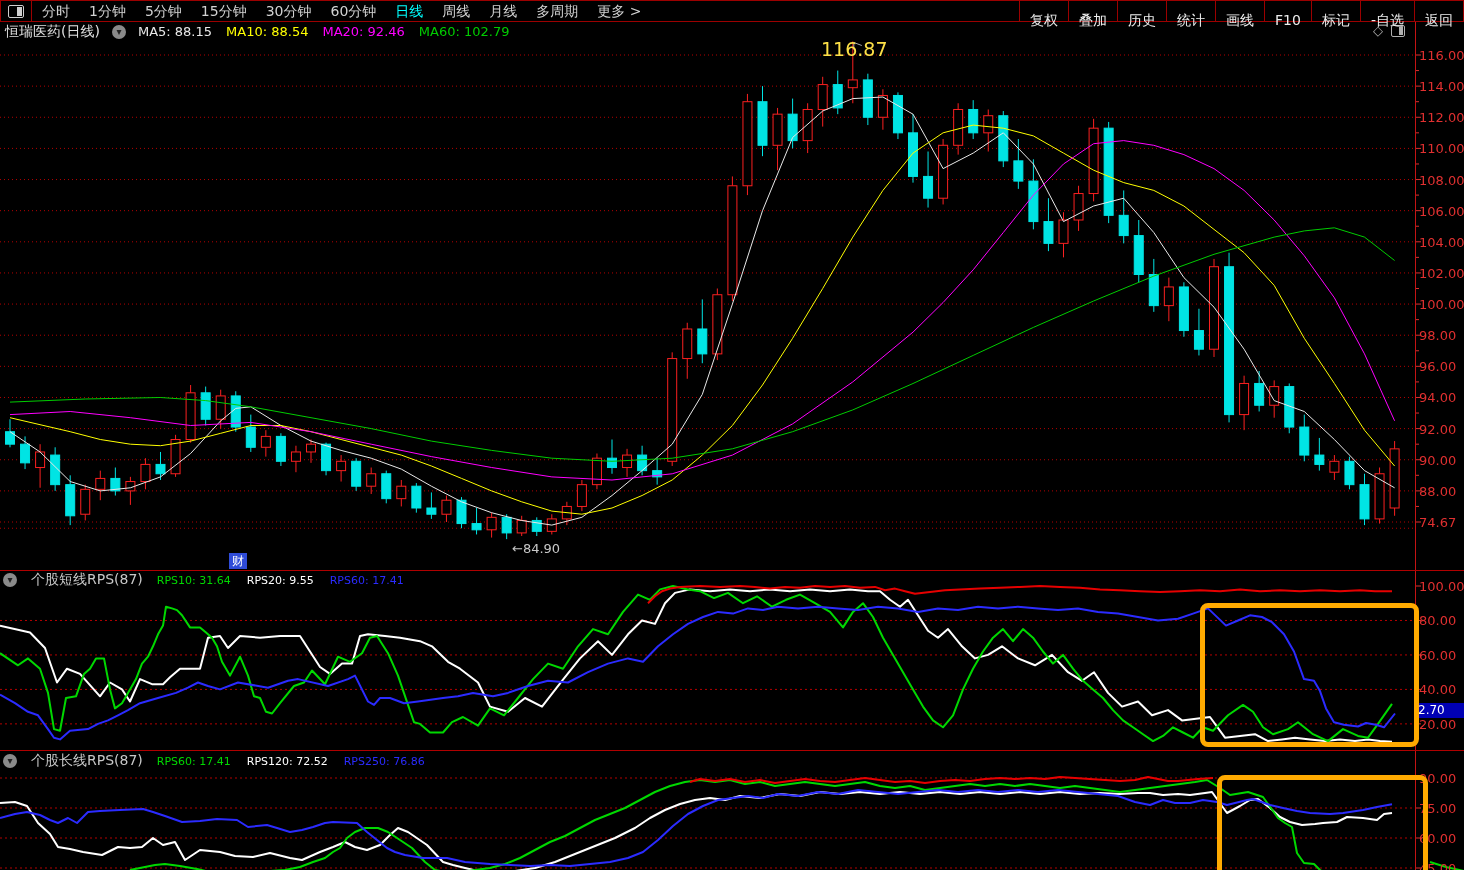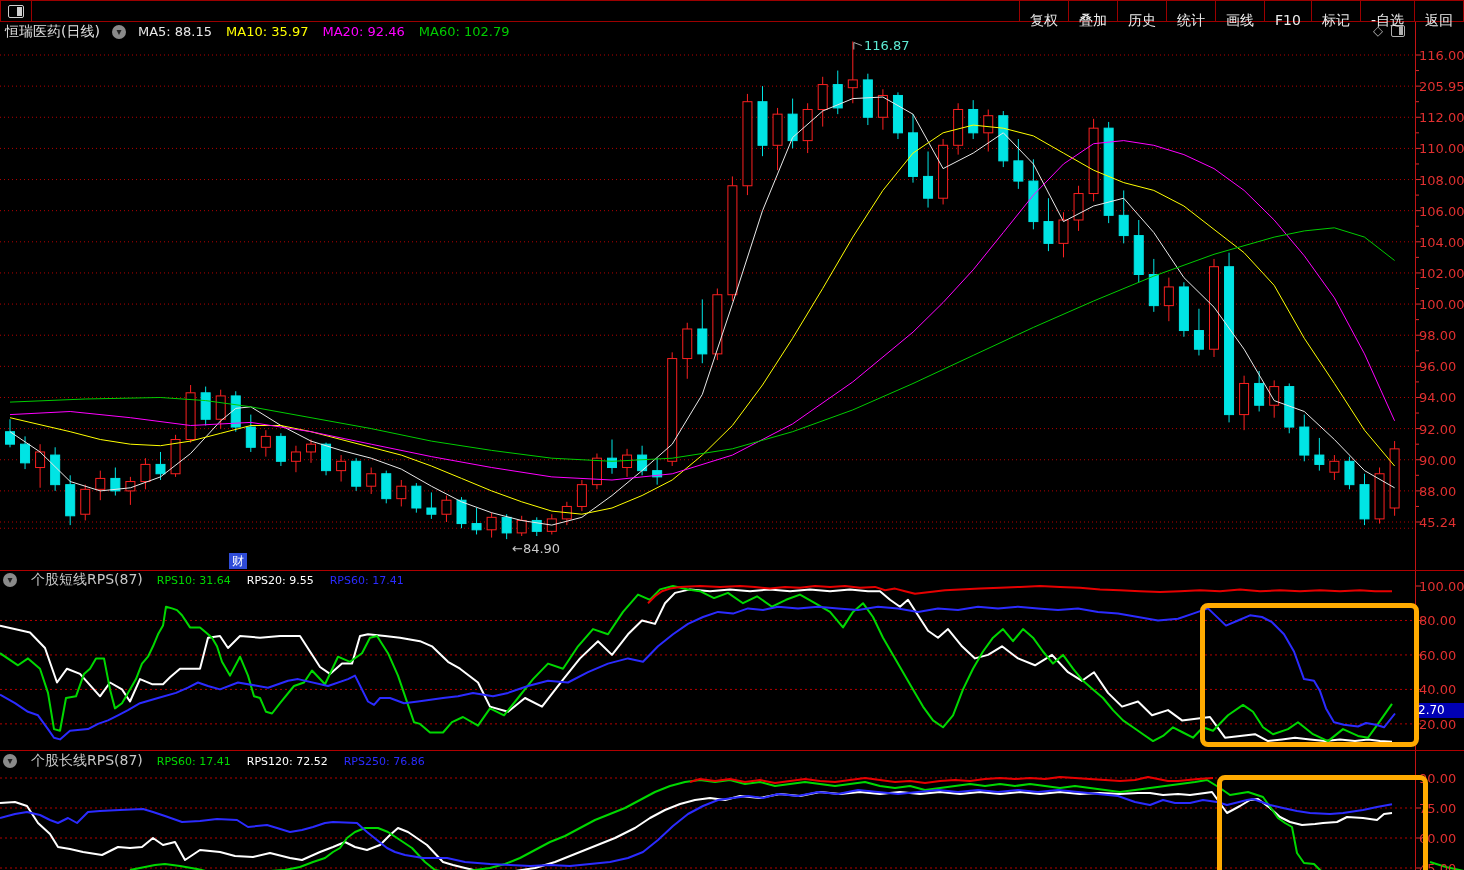--- a/index.html
+++ b/index.html
@@ -30,53 +30,66 @@
   .vaxis{position:absolute;left:1415px;top:22px;width:1px;height:848px;background:#c41414;z-index:2;}
   .sep{position:absolute;left:0;width:1464px;height:1px;background:#b00000;z-index:2;}
   .ylab{position:absolute;left:1419px;width:45px;font-size:13px;color:#e03030;
         transform:translateY(-50%);z-index:3;white-space:nowrap;}
   .panel-header{position:absolute;left:3px;display:flex;gap:14px;align-items:center;z-index:6;height:16px;}
   .ph-title{font-size:14px;color:#c8c8c8;white-space:nowrap;}
   .ph-item{font-size:11px;white-space:nowrap;}
   .hl-box{position:absolute;border:5px solid #ffaa00;border-radius:8px;z-index:5;background:transparent;}
   #rps-badge{position:absolute;left:1414px;top:703px;width:50px;height:15px;background:#0000b4;
              color:#fff;font-size:12px;line-height:15px;padding-left:4px;z-index:4;}
-  #peak-label{position:absolute;left:864px;top:39px;font-size:13px;color:#5eead4;z-index:3;}
+  #peak-label{position:absolute;left:821px;top:39px;font-size:19px;color:#fde047;z-index:3;}
   #low-label{position:absolute;left:512px;top:541px;font-size:13px;color:#c8c8c8;z-index:3;}
   #cai-marker{position:absolute;left:229px;top:553px;width:18px;height:16px;background:#2f4cd8;
               color:#fff;font-size:12px;text-align:center;line-height:16px;z-index:3;}
 </style>
 </head>
 <body>
 
 <div id="root">
 
   <div id="topbar">
     <div id="tb-icon-cell">
       <span class="win-icon"></span>
     </div>
+    <div id="tb-left">
+        <span class="mi">分时</span>
+        <span class="mi">1分钟</span>
+        <span class="mi">5分钟</span>
+        <span class="mi">15分钟</span>
+        <span class="mi">30分钟</span>
+        <span class="mi">60分钟</span>
+        <span class="mi active">日线</span>
+        <span class="mi">周线</span>
+        <span class="mi">月线</span>
+        <span class="mi">多周期</span>
+        <span class="mi">更多 &gt;</span>
+      </div>
     <div id="tb-right">
         <span class="tb-cell">复权</span>
         <span class="tb-cell">叠加</span>
         <span class="tb-cell">历史</span>
         <span class="tb-cell">统计</span>
         <span class="tb-cell">画线</span>
         <span class="tb-cell">F10</span>
         <span class="tb-cell">标记</span>
         <span class="tb-cell">-自选</span>
         <span class="tb-cell">返回</span>
       </div>
   </div>
 
   <div id="chart-header">
     <span id="chart-title">恒瑞医药(日线)</span>
     <span class="circ-icon">▾</span>
     <span id="ma-items" style="display:flex;gap:14px;">
         <span class="ma-item" style="color: rgb(232, 232, 232);">MA5: 88.15</span>
-        <span class="ma-item" style="color: rgb(255, 255, 0);">MA10: 35.97</span>
+        <span class="ma-item" style="color: rgb(255, 255, 0);">MA10: 88.54</span>
         <span class="ma-item" style="color: rgb(255, 0, 255);">MA20: 92.46</span>
         <span class="ma-item" style="color: rgb(0, 204, 0);">MA60: 102.79</span>
       </span>
   </div>
   <div id="corner-icons">
     <span class="diamond">◇</span>
     <span class="panel-ico"></span>
   </div>
 
   <div class="vaxis"></div>
@@ -346,35 +359,35 @@
       <rect x="1375.05" y="451.7523000000001" width="9" height="45.14429999999993" fill="#000000" stroke="#fa2020"></rect>
       <line x1="1394.6000000000001" y1="419.06159999999994" x2="1394.6000000000001" y2="493.78319999999985" stroke="#fa2020" stroke-width="1"></line>
       <rect x="1390.1000000000001" y="426.84509999999995" width="9" height="59.15459999999996" fill="#000000" stroke="#fa2020"></rect>
       <polyline points="10.0,409.7 40.1,430.0 70.2,459.5 100.3,468.9 130.4,465.8 160.5,454.9 190.6,431.5 220.7,398.8 235.8,386.4 250.8,384.8 280.9,403.5 311.0,419.1 341.1,428.4 371.2,436.2 401.3,447.1 431.4,464.2 461.5,479.8 491.6,490.7 521.7,498.5 551.8,503.1 581.9,495.3 612.0,473.5 642.1,448.6 672.2,422.2 702.3,372.4 732.4,282.1 762.5,188.7 792.6,115.5 822.7,89.0 852.8,76.6 882.9,75.0 913.0,92.2 943.1,146.6 973.2,131.1 1003.3,110.8 1033.4,142.0 1063.5,199.6 1093.6,184.0 1123.7,176.2 1153.8,210.5 1183.9,255.6 1214.0,285.2 1244.1,327.2 1274.2,378.6 1304.3,389.5 1334.4,417.5 1364.5,448.6 1394.6,465.8" fill="none" stroke="#e8e8e8" stroke-width="1" stroke-linejoin="round"></polyline>
       <polyline points="10.0,395.7 70.2,409.7 100.3,417.5 130.4,422.2 160.5,423.7 190.6,419.1 220.7,411.3 250.8,403.5 280.9,403.5 311.0,409.7 341.1,417.5 371.2,425.3 401.3,433.1 431.4,444.0 461.5,456.4 491.6,468.9 521.7,479.8 551.8,489.1 581.9,492.2 612.0,486.0 642.1,473.5 672.2,458.0 702.3,433.1 732.4,403.5 762.5,363.0 792.6,316.3 822.7,266.5 852.8,215.1 882.9,168.4 913.0,131.1 943.1,110.8 973.2,103.1 1003.3,106.2 1033.4,113.9 1063.5,131.1 1093.6,148.2 1123.7,160.6 1153.8,168.4 1183.9,184.0 1214.0,207.4 1244.1,230.7 1274.2,263.4 1304.3,316.3 1334.4,361.5 1364.5,408.2 1394.6,444.0" fill="none" stroke="#ffff00" stroke-width="1" stroke-linejoin="round"></polyline>
       <polyline points="10.0,392.6 70.2,389.5 130.4,395.7 190.6,403.5 250.8,400.4 311.0,409.7 371.2,422.2 431.4,434.6 491.6,445.5 551.8,454.9 612.0,458.0 672.2,451.8 732.4,433.1 792.6,401.9 852.8,359.9 913.0,310.1 943.1,280.5 973.2,247.8 1003.3,210.5 1033.4,173.1 1063.5,142.0 1093.6,121.7 1123.7,118.6 1153.8,123.3 1183.9,132.6 1214.0,146.6 1244.1,168.4 1274.2,198.0 1304.3,233.8 1334.4,275.8 1364.5,331.9 1394.6,398.8" fill="none" stroke="#ff00ff" stroke-width="1" stroke-linejoin="round"></polyline>
       <polyline points="10.0,380.1 85.3,377.0 160.5,375.5 205.7,378.6 250.8,384.8 311.0,395.7 371.2,406.6 431.4,419.1 491.6,428.4 551.8,436.2 612.0,439.3 672.2,436.2 732.4,426.8 792.6,409.7 852.8,387.9 913.0,361.5 973.2,333.4 1033.4,305.4 1093.6,279.0 1153.8,254.1 1214.0,232.3 1274.2,215.1 1304.3,208.9 1334.4,205.8 1364.5,215.1 1394.6,238.5" fill="none" stroke="#00cc00" stroke-width="1" stroke-linejoin="round"></polyline>
       <polyline points="853.8,27.5 853.8,20.5 861.8,23.5" fill="none" stroke="#aaaaaa" stroke-width="1" stroke-linejoin="round"></polyline>
     </svg>
     <div class="ylab" style="top: 55px;">116.00</div>
-    <div class="ylab" style="top: 86.134px;">205.95</div>
+    <div class="ylab" style="top: 86.134px;">114.00</div>
     <div class="ylab" style="top: 117.268px;">112.00</div>
     <div class="ylab" style="top: 148.402px;">110.00</div>
     <div class="ylab" style="top: 179.536px;">108.00</div>
     <div class="ylab" style="top: 210.67px; text-align: center;">106.00</div>
     <div class="ylab" style="top: 241.804px;">104.00</div>
     <div class="ylab" style="top: 272.938px;">102.00</div>
     <div class="ylab" style="top: 304.072px;">100.00</div>
     <div class="ylab" style="top: 335.206px;">98.00</div>
     <div class="ylab" style="top: 366.34px;">96.00</div>
     <div class="ylab" style="top: 397.474px;">94.00</div>
     <div class="ylab" style="top: 428.608px;">92.00</div>
     <div class="ylab" style="top: 459.742px;">90.00</div>
     <div class="ylab" style="top: 490.876px;">88.00</div>
-    <div class="ylab" style="top: 522.01px;">45.24</div>
+    <div class="ylab" style="top: 522.01px;">74.67</div>
     <svg width="1464" height="180" class="layer" style="top: 571px;">
       <line x1="0" y1="49.47000000000003" x2="1414" y2="49.47000000000003" stroke="#b40000" stroke-width="1" stroke-dasharray="2 3"></line>
       <line x1="0" y1="83.94000000000005" x2="1414" y2="83.94000000000005" stroke="#b40000" stroke-width="1" stroke-dasharray="2 3"></line>
       <line x1="0" y1="118.40999999999997" x2="1414" y2="118.40999999999997" stroke="#b40000" stroke-width="1" stroke-dasharray="2 3"></line>
       <line x1="0" y1="152.88" x2="1414" y2="152.88" stroke="#b40000" stroke-width="1" stroke-dasharray="2 3"></line>
       <line x1="1415" y1="15" x2="1421" y2="15" stroke="#d83030" stroke-width="1"></line>
       <line x1="1415" y1="49.47000000000003" x2="1421" y2="49.47000000000003" stroke="#d83030" stroke-width="1"></line>
       <line x1="1415" y1="83.94000000000005" x2="1421" y2="83.94000000000005" stroke="#d83030" stroke-width="1"></line>
       <line x1="1415" y1="118.40999999999997" x2="1421" y2="118.40999999999997" stroke="#d83030" stroke-width="1"></line>
       <line x1="1415" y1="152.88" x2="1421" y2="152.88" stroke="#d83030" stroke-width="1"></line>

